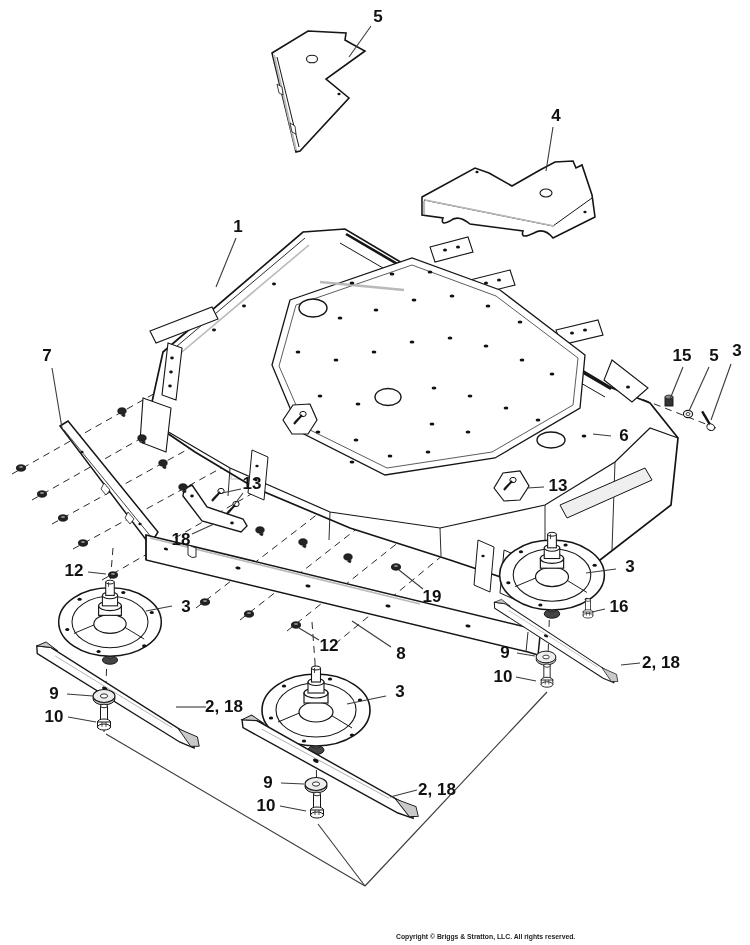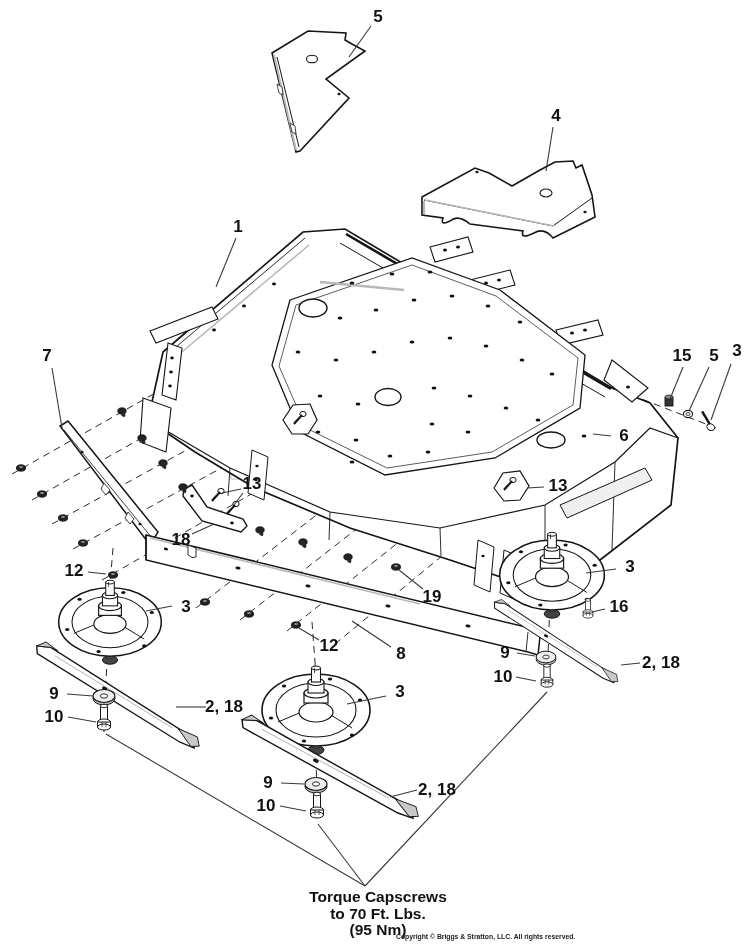--- a/index.html
+++ b/index.html
@@ -397,21 +397,16 @@
   <span class="callout" style="left:54px;top:717px">10</span>
   <span class="callout" style="left:224px;top:707px">2, 18</span>
   <span class="callout" style="left:268px;top:783px">9</span>
   <span class="callout" style="left:266px;top:806px">10</span>
   <span class="callout" style="left:437px;top:790px">2, 18</span>
   <span class="callout" style="left:505px;top:653px">9</span>
   <span class="callout" style="left:503px;top:677px">10</span>
   <span class="callout" style="left:661px;top:663px">2, 18</span>
 </div>
 
-<div class="torque-note">
-  <div>Torque Capscrews</div>
-  <div>to 70 Ft. Lbs.</div>
-  <div>(95 Nm)</div>
+
+<div class="copyright">Copyright © Briggs &amp; Stratton, LLC. All rights reserved.</div>
+
 </div>
 
-<div class="copyright">Copyright © Briggs &amp; Stratton, LLC. All rights reserved.</div>
-
-</div>
-
 </body></html>

